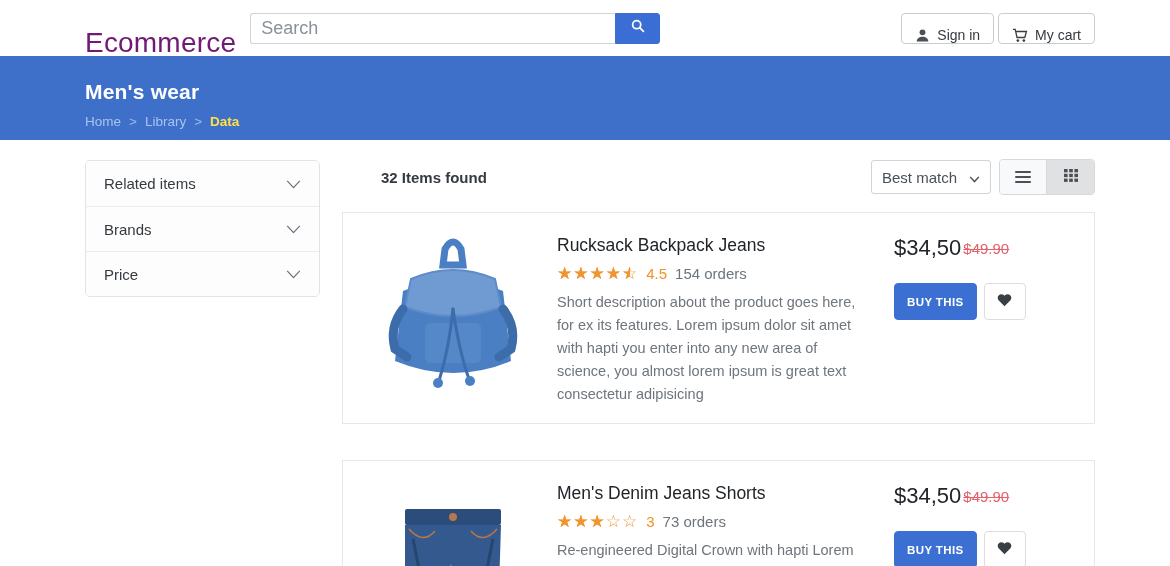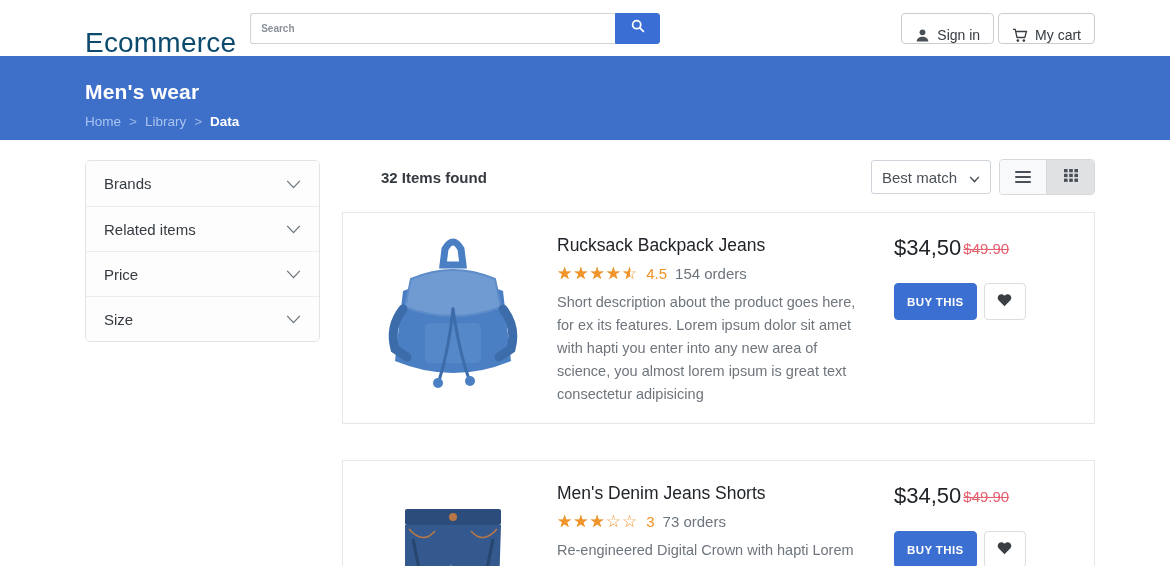--- a/index.html
+++ b/index.html
@@ -1,38 +1,38 @@
 <!DOCTYPE html>
 <html><head>
 <meta charset="utf-8">
 <style>
   * { margin:0; padding:0; box-sizing:border-box; }
   html,body { width:1170px; height:566px; overflow:hidden; background:#fff;
     font-family:"Liberation Sans", sans-serif; color:#212529; }
 
   
   .header { height:56px; display:flex; align-items:center; padding:0 75px 0 85px; background:#fff; }
-  .logo { font-size:28px; color:#0c4a6e; letter-spacing:.2px;margin-top:30px; }
+  .logo { font-size:28px; color:#701a75; letter-spacing:.2px;margin-top:30px; }
   .search-wrap { display:flex; margin-left:14px; height:31px; }
   .search-input { width:365px; height:31px; border:1px solid #ced4da; border-right:none;
-    border-radius:3px 0 0 3px; padding:0 10px; font-size:10px; color:#495057; outline:none;font-weight:bold; }
+    border-radius:3px 0 0 3px; padding:0 10px; font-size:18px; color:#495057; outline:none; }
   .search-input::placeholder { color:#8a9199; }
   .search-btn { width:45px; height:31px; background:#3a6ed5; border:1px solid #3a6ed5;
     border-radius:0 3px 3px 0; display:flex; align-items:center; justify-content:center; cursor:pointer; }
   .header-spacer { flex:1; }
   .hdr-actions { display:flex; gap:4px; }
   .hdr-btn { height:31px; display:flex; align-items:flex-end; gap:7px; padding:0 13px;
     background:#fff; border:1px solid #ccc; border-radius:4px; font-size:14px; color:#343a40; cursor:pointer; }
   .hdr-btn svg { display:block; }
 
   
   .hero { height:84px; background:#3e70c9; padding:24px 0 0 85px; }
   .hero-title { color:#fff; font-size:21px; font-weight:700; letter-spacing:.2px; }
   .breadcrumb { margin-top:10px; font-size:13.5px; color:#a9c3ef; display:flex; gap:8px; align-items:center; }
-  .breadcrumb .crumb-current { color:#ffffff; font-weight:600; }
+  .breadcrumb .crumb-current { color:#fde047; font-weight:600; }
   .crumb-sep { color:#9db8e8; }
 
   
   .content { display:flex; padding:20px 75px 0 85px; gap:22px; }
   .sidebar { width:235px; flex:0 0 235px; }
   .accordion { background:#fdfdfd; border:1px solid #e3e3e3; border-radius:5px; overflow:hidden; }
   .acc-item { height:45px; display:flex; align-items:center; justify-content:space-between;
     padding:0 18px; cursor:pointer; background:#fdfdfd; }
   .acc-item + .acc-item { border-top:1px solid #ececec; }
   .acc-label { font-size:15px; color:#343a40; }
@@ -131,54 +131,46 @@
     <span class="crumb-sep">&gt;</span>
     <span class="crumb-current">Data</span>
   </div>
 </div>
 
 <div class="content">
 
   <div class="sidebar">
     <div class="accordion" id="accordion">
   <div class="acc-item">
-    <span class="acc-label">Brands</span>
+    <span class="acc-label">Related items</span>
     <span>
       <svg width="15" height="9" viewBox="0 0 16 10" fill="none" stroke="#6c757d" stroke-width="1.4">
               <polyline points="1,1 8,8.4 15,1"></polyline>
             </svg>
     </span>
   </div>
 
   <div class="acc-item">
-    <span class="acc-label">Related items</span>
+    <span class="acc-label">Brands</span>
     <span>
       <svg width="15" height="9" viewBox="0 0 16 10" fill="none" stroke="#6c757d" stroke-width="1.4">
               <polyline points="1,1 8,8.4 15,1"></polyline>
             </svg>
     </span>
   </div>
 
   <div class="acc-item">
     <span class="acc-label">Price</span>
     <span>
       <svg width="15" height="9" viewBox="0 0 16 10" fill="none" stroke="#6c757d" stroke-width="1.4">
               <polyline points="1,1 8,8.4 15,1"></polyline>
             </svg>
     </span>
   </div>
 
-  <div class="acc-item">
-    <span class="acc-label">Size</span>
-    <span>
-      <svg width="15" height="9" viewBox="0 0 16 10" fill="none" stroke="#6c757d" stroke-width="1.4">
-              <polyline points="1,1 8,8.4 15,1"></polyline>
-            </svg>
-    </span>
-  </div>
 
 </div>
   </div>
 
   <div class="main">
     <div class="toolbar">
       <div class="found">32 Items found</div>
       <div class="toolbar-right">
         <div class="sort-select">
           <span>Best match</span>

